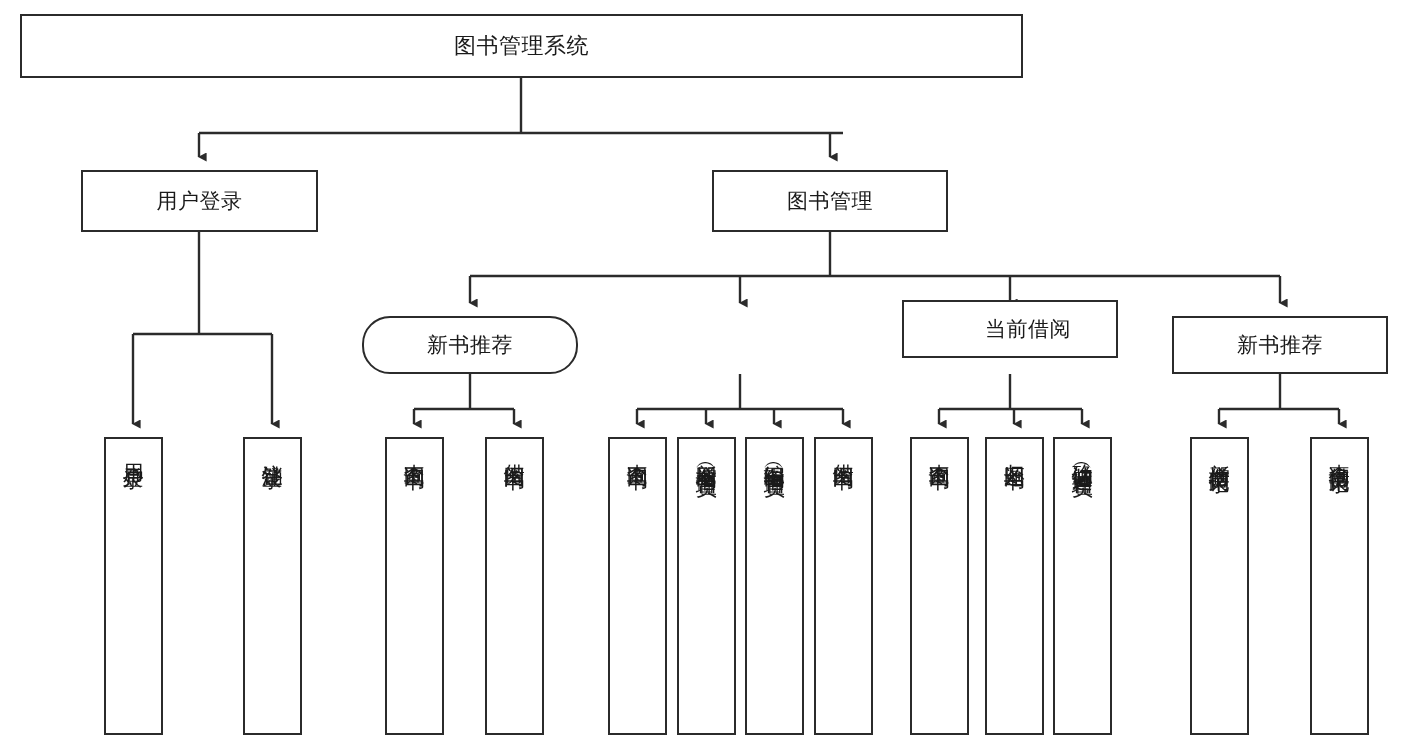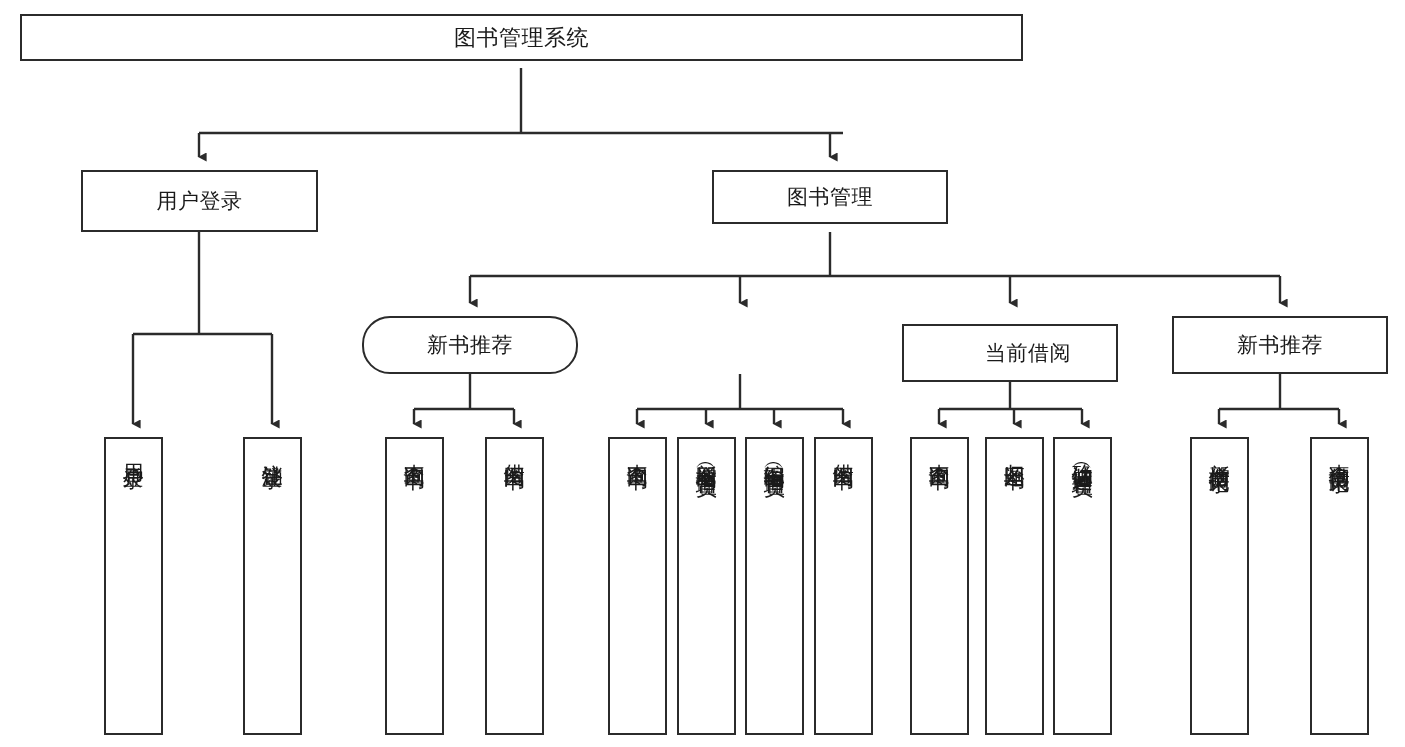--- a/index.html
+++ b/index.html
@@ -124,35 +124,35 @@
       <path d="M1014,409 L1014,424" marker-end="url(#arrowhead)"></path>
       <path d="M1082,409 L1082,424" marker-end="url(#arrowhead)"></path>
 
       <path d="M1280,374 L1280,409"></path>
       <path d="M1219,409 L1339,409"></path>
       <path d="M1219,409 L1219,424" marker-end="url(#arrowhead)"></path>
       <path d="M1339,409 L1339,424" marker-end="url(#arrowhead)"></path>
     </g>
   </svg>
 
-  <div class="node h root" style="left:20px; top:14px; width:1003px; height:47px;">
+  <div class="node h root" style="left:20px; top:14px; width:1003px; height:64px;">
     <span class="label">图书管理系统</span>
   </div>
 
   <div class="node h" style="left:81px; top:170px; width:237px; height:62px;">
     <span class="label">用户登录</span>
   </div>
-  <div class="node h" style="left:712px; top:170px; width:236px; height:54px;">
+  <div class="node h" style="left:712px; top:170px; width:236px; height:62px;">
     <span class="label">图书管理</span>
   </div>
 
   <div class="node h" style="left:362px; top:316px; width:216px; height:58px;border-radius:28px;">
     <span class="label">新书推荐</span>
   </div>
-  <div class="node h" style="left:902px; top:324px; width:216px; height:58px;padding-left:36px;">
+  <div class="node h" style="left:902px; top:300px; width:216px; height:58px;padding-left:36px;">
     <span class="label">当前借阅</span>
   </div>
   <div class="node h" style="left:1172px; top:316px; width:216px; height:58px;">
     <span class="label">新书推荐</span>
   </div>
 
   <div class="node v" style="left:104px; top:437px; width:59px; height:298px;">
     <span class="label">用户登录</span>
   </div>
   <div class="node v" style="left:243px; top:437px; width:59px; height:298px;">

